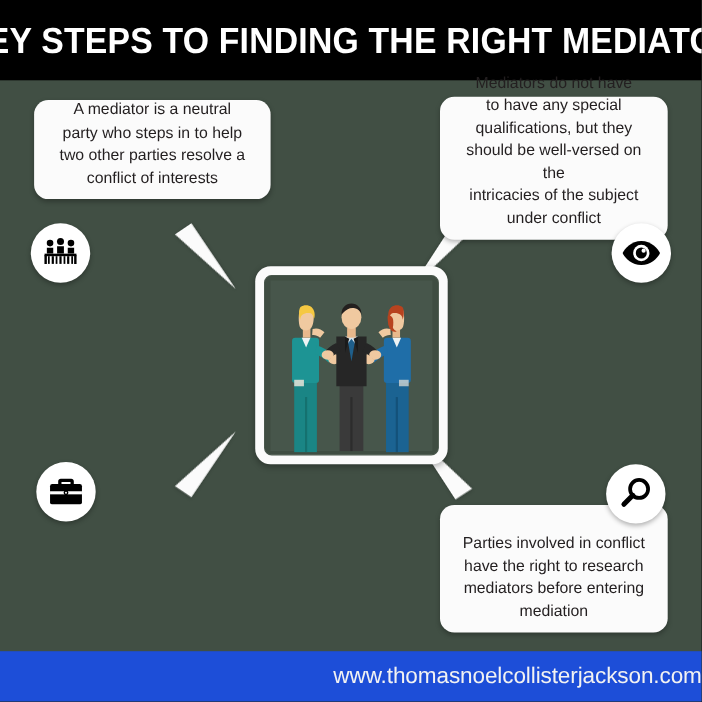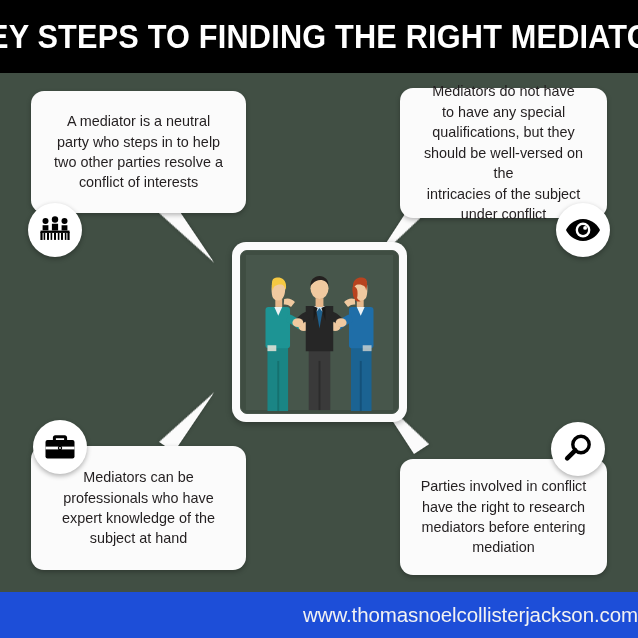--- a/index.html
+++ b/index.html
@@ -61,33 +61,33 @@
   }
 
   
   .bubble {
     position: absolute;
     background: #fbfbfb;
     border-radius: 13px;
     box-shadow: 0 2px 5px rgba(0,0,0,0.28);
     box-sizing: border-box;
     display: flex;
-    align-items: center;
+    align-items: flex-end;
     justify-content: center;
     padding: 9px 12px;
   }
   .bubble-text {
     color: #231f20;
     font-size: 14.4px;
     line-height: 1.42;
     text-align: center;
     white-space: pre-line;
   }
 
-  #bubble-tl { left: 31px;  top: 91px;  width: 215px; height: 122px; }
+  #bubble-tl { left: 31px;  top: 91px;  width: 215px; height: 90px; }
   #bubble-tr { left: 400px; top: 88px;  width: 207px; height: 130px; }
   #bubble-bl { left: 31px;  top: 446px; width: 215px; height: 124px; }
   #bubble-br { left: 400px; top: 459px; width: 207px; height: 116px; border-radius: 13px; }
 
   
   .tail {
     position: absolute;
     width: 0; height: 0;
     filter: drop-shadow(0 1px 2px rgba(0,0,0,0.22));
   }
@@ -190,26 +190,20 @@
 
   <div class="bubble" id="bubble-tr">
     <div class="bubble-text">Mediators do not have
 to have any special
 qualifications, but they
 should be well-versed on the
 intricacies of the subject
 under conflict</div>
   </div>
 
-  <div class="bubble" id="bubble-bl">
-    <div class="bubble-text">Mediators can be
-professionals who have
-expert knowledge of the
-subject at hand</div>
-  </div>
 
   <div class="bubble" id="bubble-br">
     <div class="bubble-text">Parties involved in conflict
 have the right to research
 mediators before entering
 mediation</div>
   </div>
 
   <div class="badge" id="badge-tl">
     <svg width="34" height="34" viewBox="0 0 34 34">

